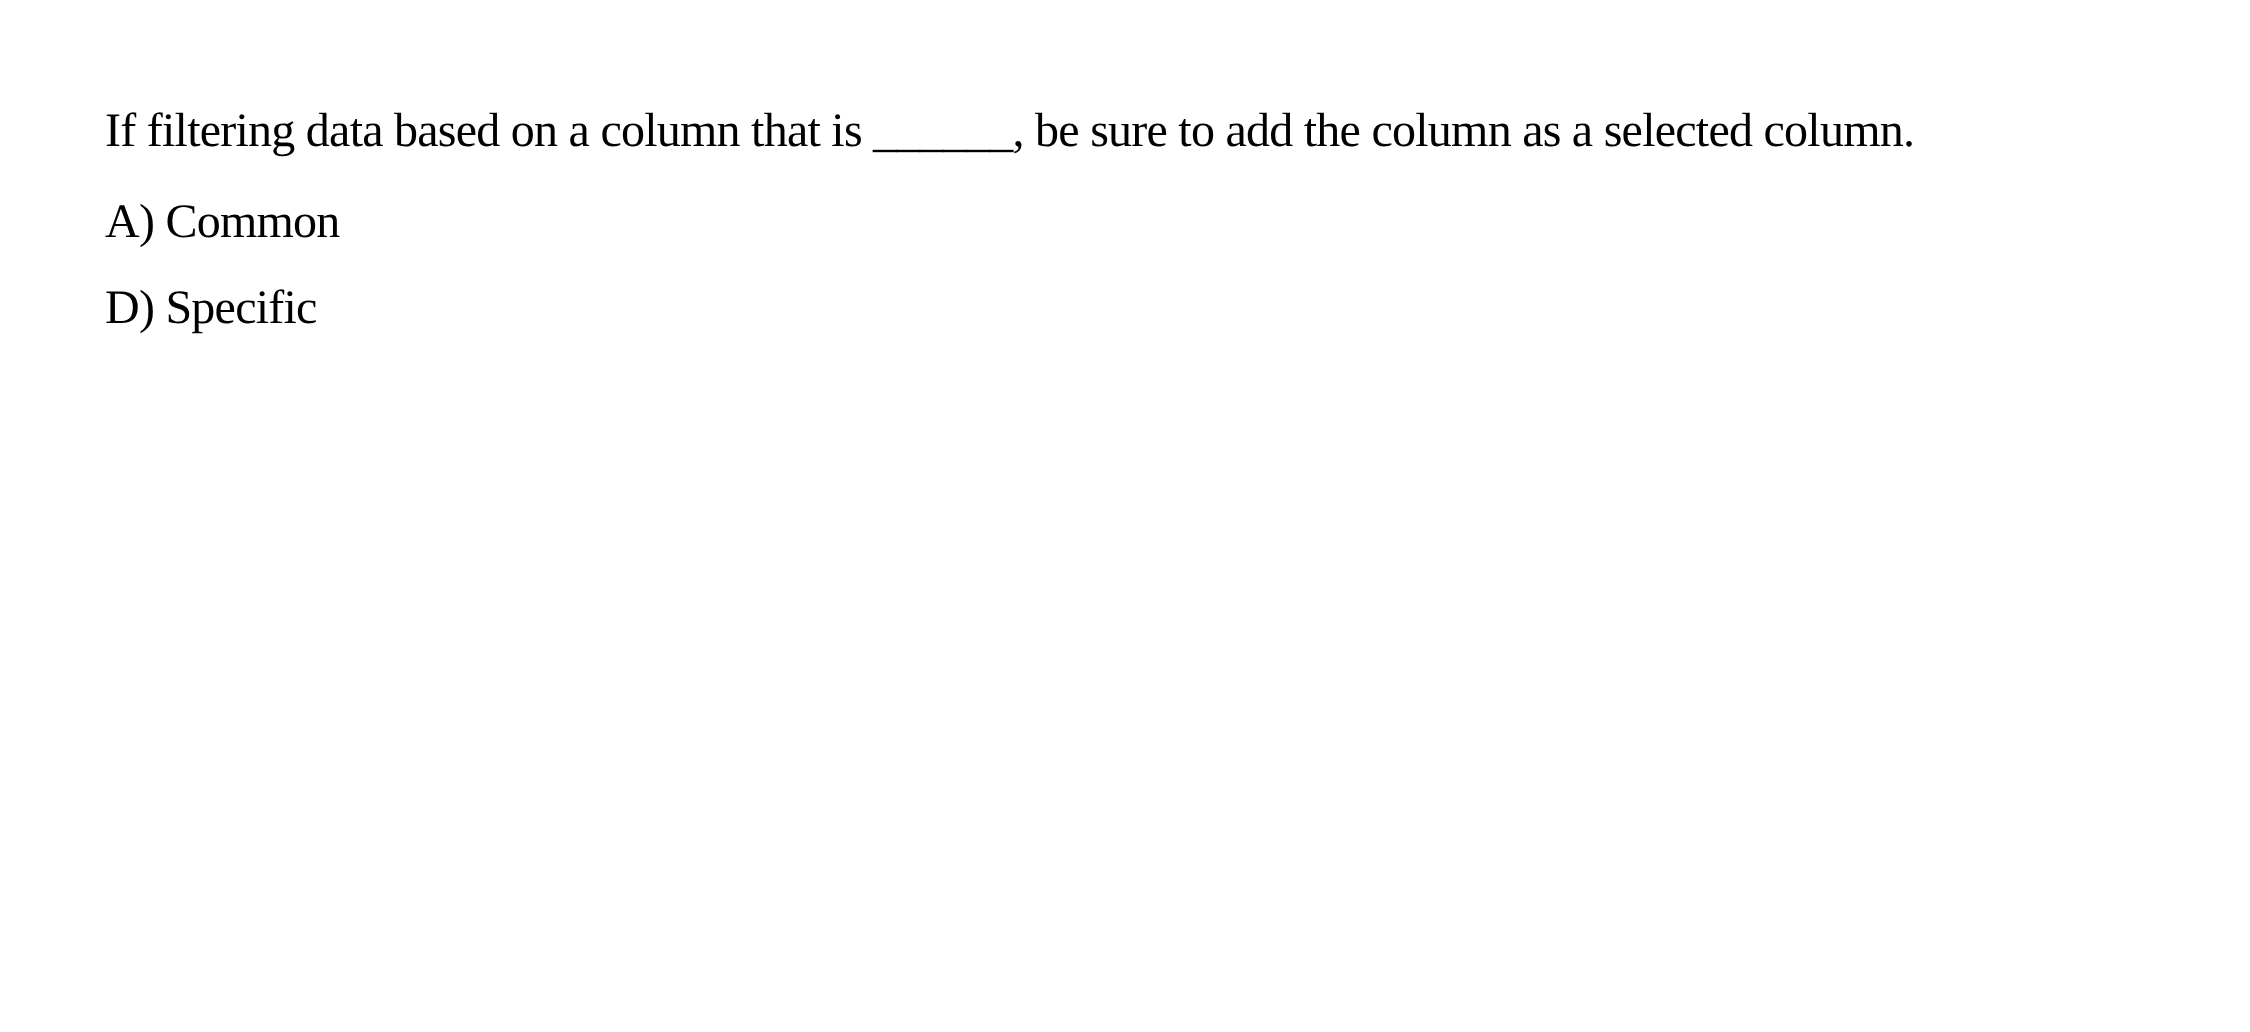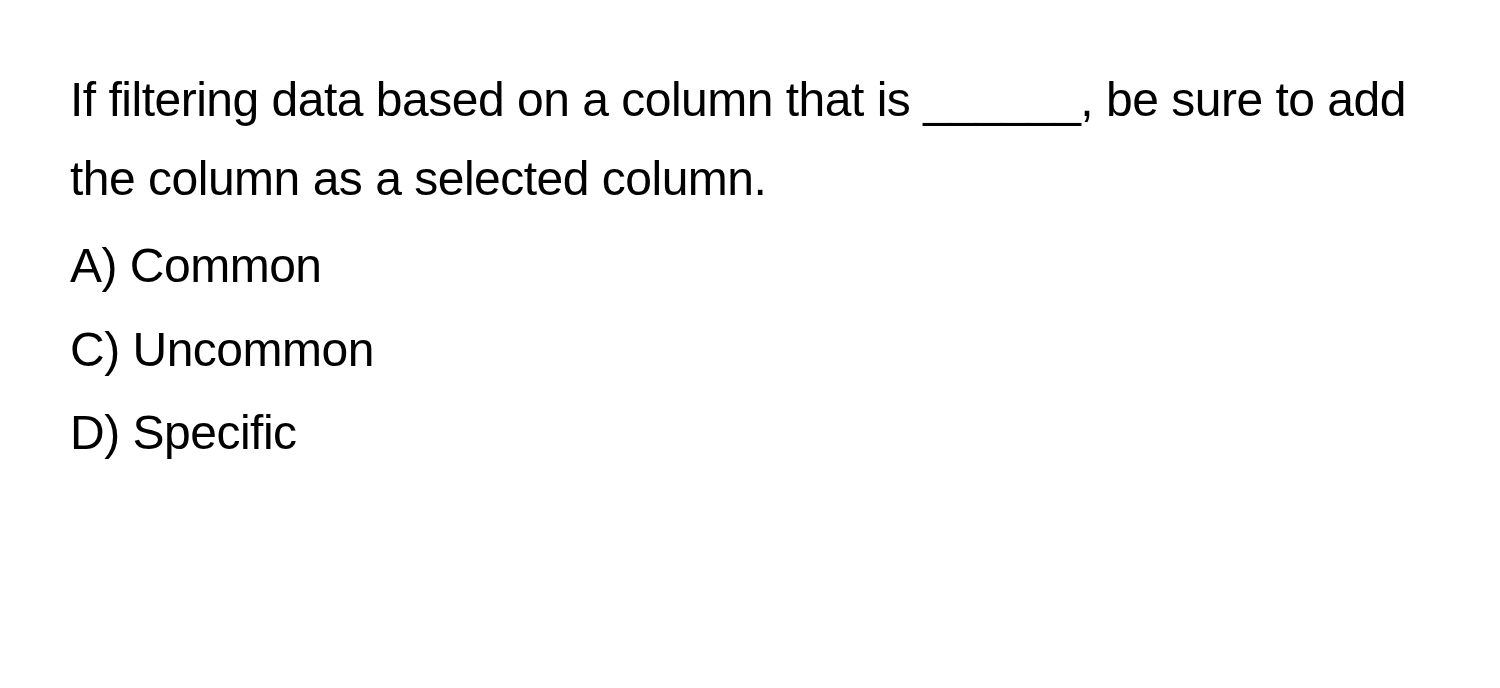--- a/index.html
+++ b/index.html
@@ -9,32 +9,32 @@
     }
     body {
       width: 1500px;
       height: 688px;
       background: #ffffff;
       font-family: -apple-system, BlinkMacSystemFont, "Segoe UI", Helvetica, Arial, sans-serif;
       color: #000000;
       padding: 60px 70px;
     }
     .question-container {
-      font-size: 48px;
+      font-size: 32px;
       line-height: 1.65;
       letter-spacing: -0.5px;
+      font-family: Liberation Serif, serif;
     }
     .question-text {
       margin-bottom: 8px;
     }
     .option {
       margin-bottom: 4px;
     }
   </style>
 </head>
 <body>
 
 <div class="question-container">
   <div class="question-text">If filtering data based on a column that is ______, be sure to add the column as a selected column.</div>
   <div class="option">A) Common</div>
-  <div class="option">C) Uncommon</div>
   <div class="option">D) Specific</div>
 </div>
 
 </body></html>

